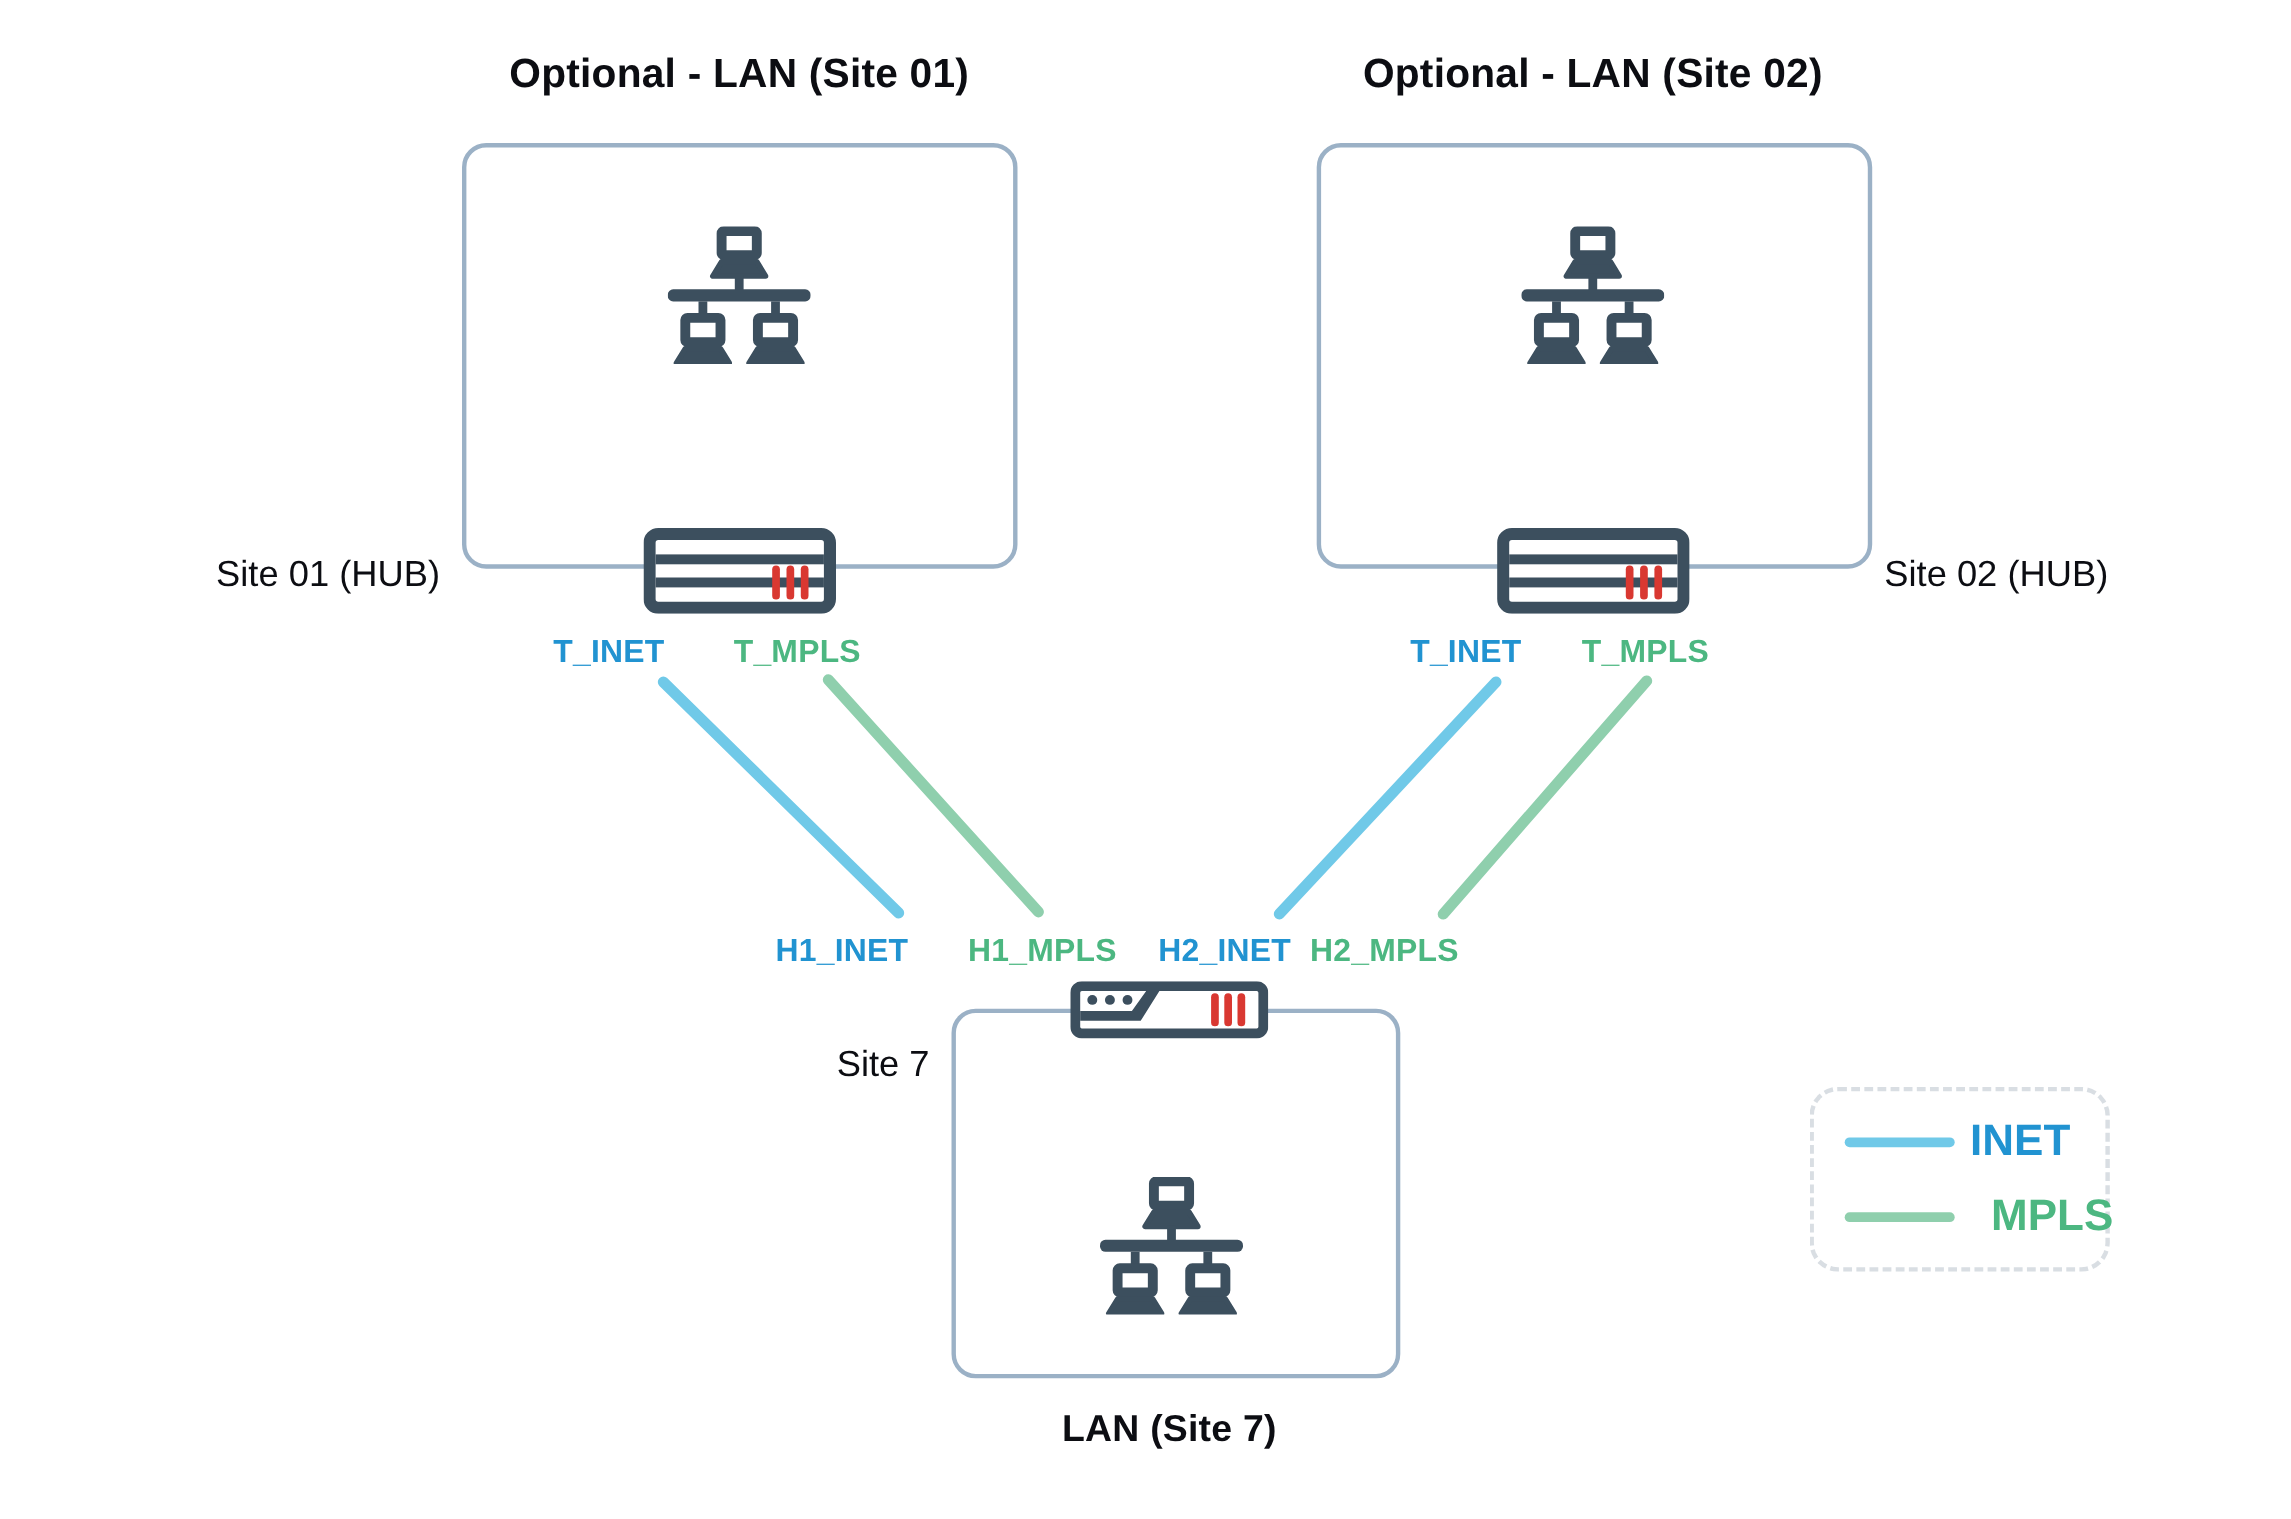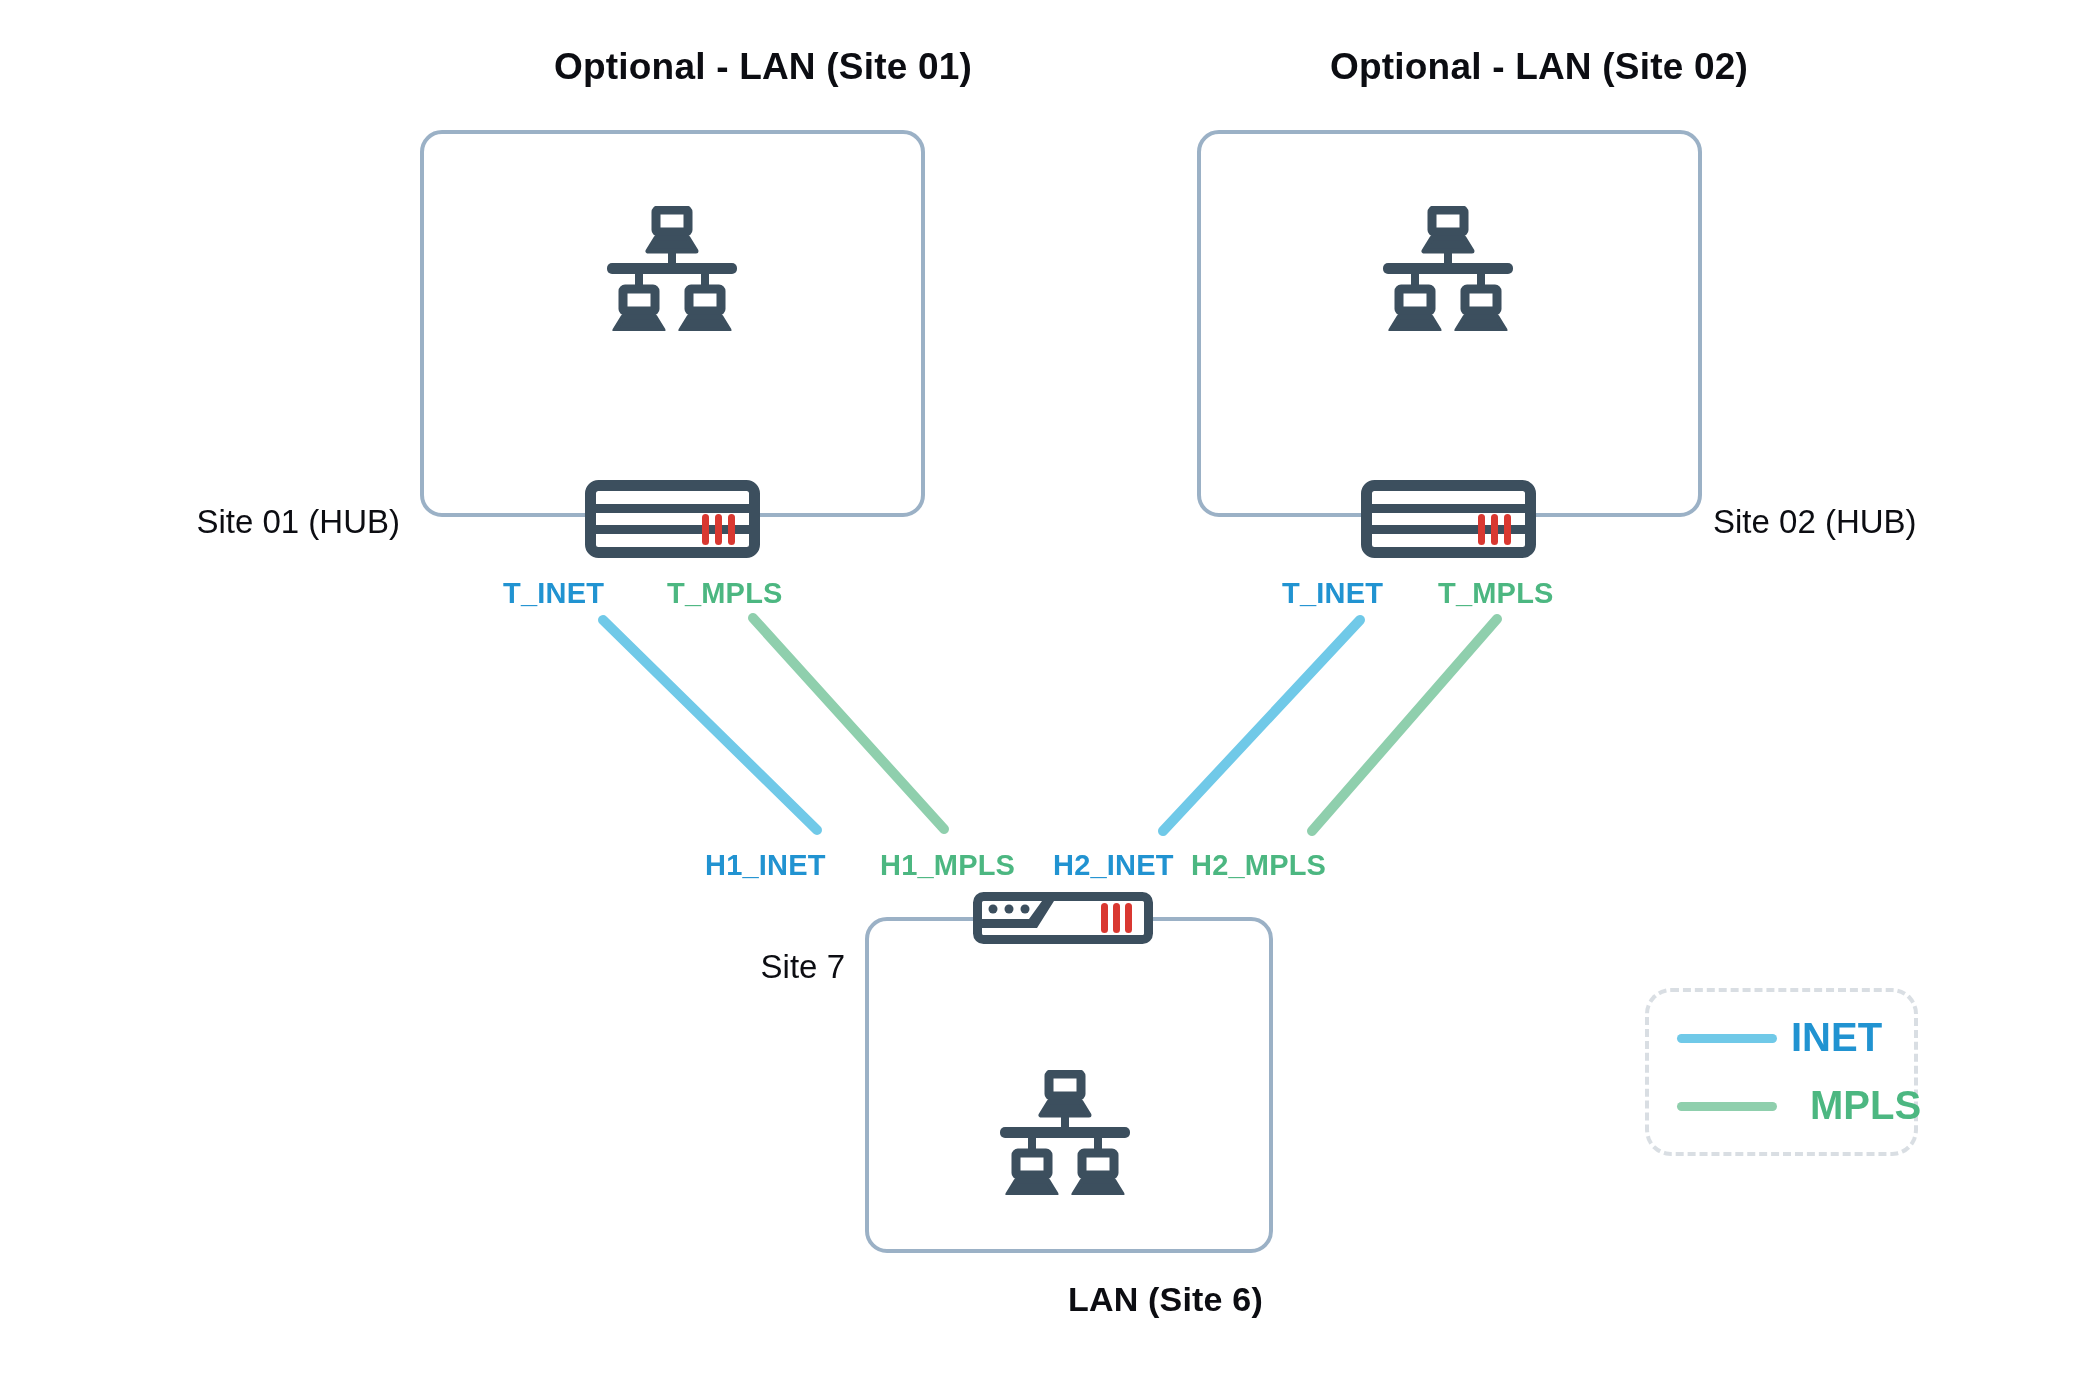--- a/index.html
+++ b/index.html
@@ -11,21 +11,21 @@
     --mpls-text:#4CB781;
     --box-border:#9BB1C6;
     --legend-border:#D9DEE3;
     --text:#0C0D12;
   }
   *{margin:0;padding:0;box-sizing:border-box;}
   html,body{background:#fff;}
   body{font-family:"Liberation Sans", sans-serif;}
   #canvas{position:relative;width:2083px;height:1381px;background:#fff;overflow:hidden;}
   .abs{position:absolute;}
-  .title{font-size:37px;font-weight:700;color:var(--text);text-align:right;letter-spacing:.2px;}
+  .title{font-size:37px;font-weight:700;color:var(--text);text-align:center;letter-spacing:.2px;}
   .side-label{font-size:33px;font-weight:400;color:var(--text);line-height:40px;}
   .port-label{font-size:29px;font-weight:700;width:170px;letter-spacing:.2px;}
   .inet{color:var(--inet-text);}
   .mpls{color:var(--mpls-text);}
   .lan-box{border:4px solid var(--box-border);border-radius:22px;background:transparent;}
   .legend-box{border:4px dashed var(--legend-border);border-radius:26px;background:#fff;}
   .legend-line{height:9px;border-radius:5px;}
   .legend-line.inet-line{background:var(--inet-line);}
   .legend-line.mpls-line{background:var(--mpls-line);}
   .legend-label{font-size:40px;font-weight:700;line-height:38px;}
@@ -117,21 +117,21 @@
   <div class="abs port-label mpls lbl" style="left:1191px;top:849px;">H2_MPLS</div>
 
   <div class="abs lan-box" style="left:865px;top:917px;width:408px;height:336px;"></div>
   <svg class="abs device" style="left:973px;top:892px;" width="180" height="52" viewBox="0 0 180 52">
       <use href="#router-glyph"></use>
     </svg>
   <div class="abs side-label lbl" style="left:645px;top:947px;width:200px;text-align:right;">Site 7</div>
   <svg class="abs lbl" style="left:1000px;top:1070px;" width="130" height="125" viewBox="0 0 130 125">
       <use href="#lan-glyph"></use>
     </svg>
-  <div class="abs title lbl" style="left:863px;top:1280px;width:400px;font-size:34px;">LAN (Site 6)</div>
+  <div class="abs title lbl" style="left:863px;top:1280px;width:400px;font-size:34px;">LAN (Site 7)</div>
 
   <div class="abs legend-box" style="left:1645px;top:988px;width:273px;height:168px;"></div>
   <div class="abs legend-line inet-line lbl" style="left:1677px;top:1034px;width:100px;"></div>
   <div class="abs legend-label inet lbl" style="left:1791px;top:1018px;">INET</div>
   <div class="abs legend-line mpls-line lbl" style="left:1677px;top:1102px;width:100px;"></div>
   <div class="abs legend-label mpls lbl" style="left:1791px;top:1086px;margin-left:19px;">MPLS</div>
 
 </div>
 
 </body></html>

